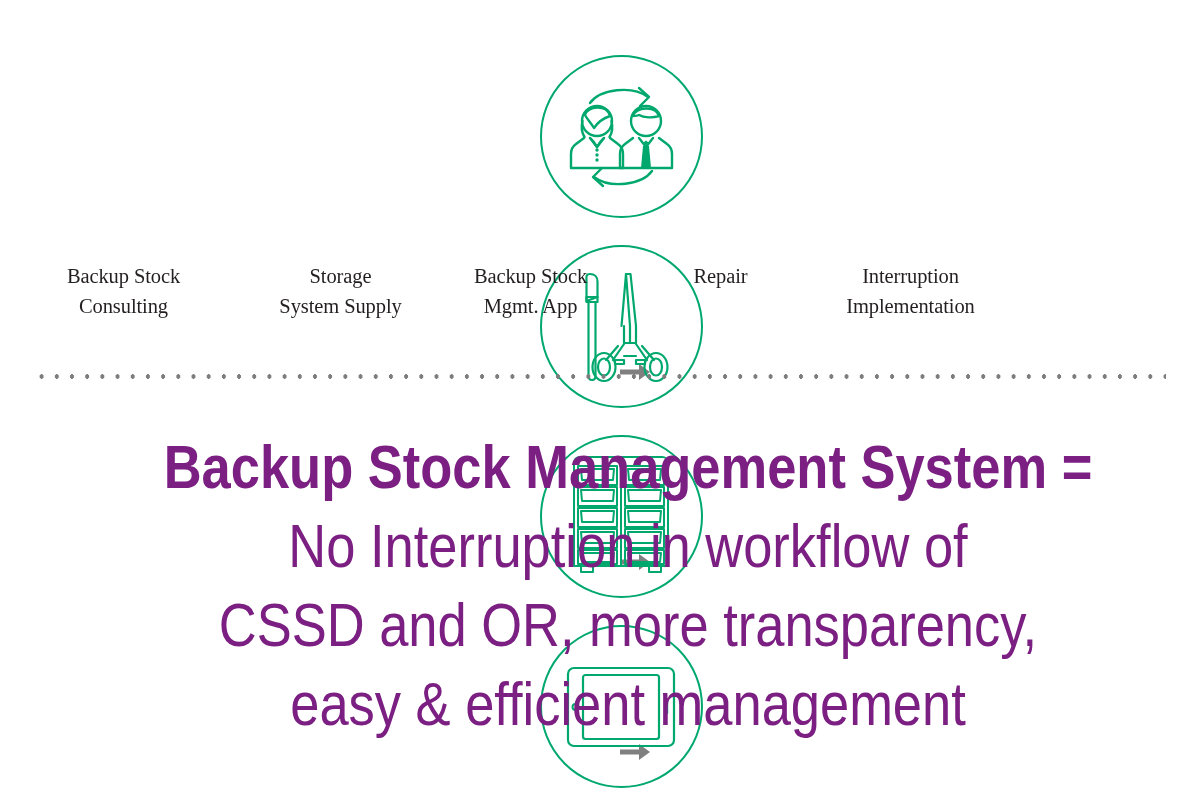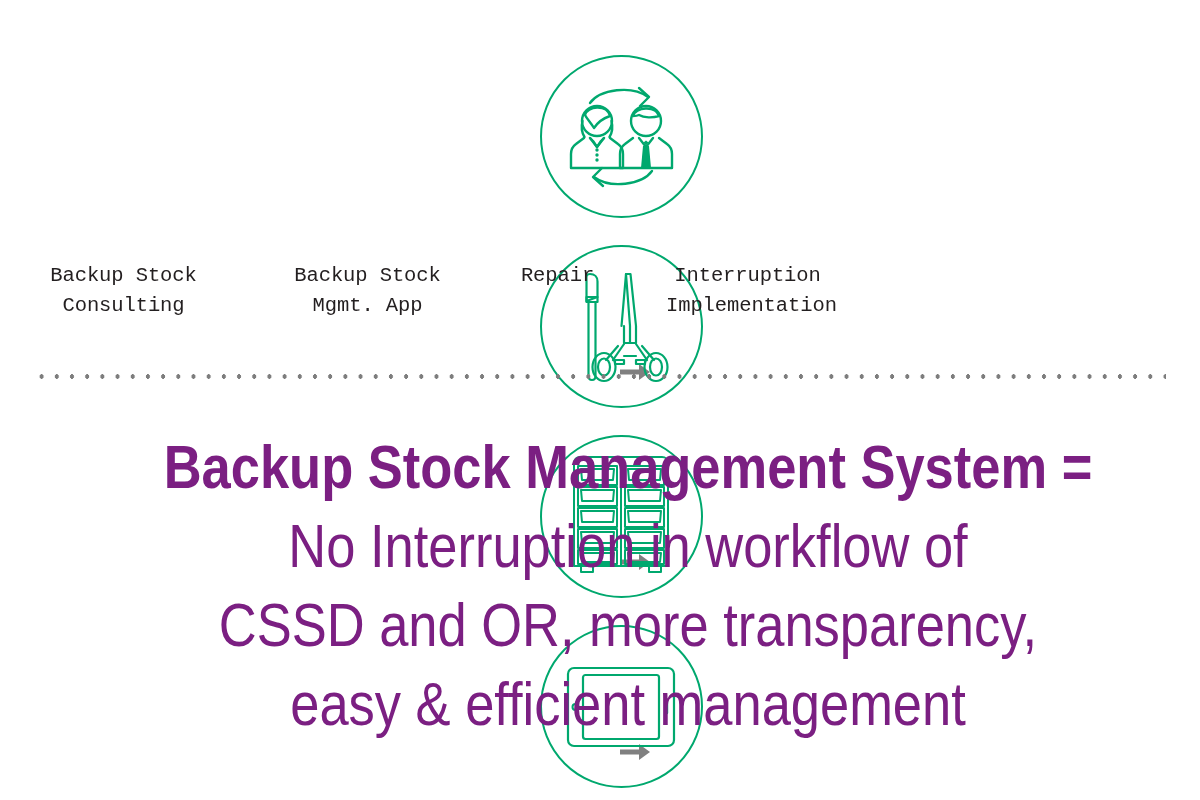--- a/index.html
+++ b/index.html
@@ -75,21 +75,21 @@
     padding-left: 42px;
     box-sizing: border-box;
   }
   .label {
     flex: 0 0 163px;
     width: 163px;
     text-align: center;
     font-size: 20.5px;
     line-height: 30px;
     color: #231f20;
-    font-family: Liberation Mono, monospace;
+    font-family: Liberation Serif, serif;
     letter-spacing: -0.1px;
     white-space: pre-line;
   }
   .label-gap { flex: 0 0 27px; }
 
   
   #divider {
     position: absolute;
     left: 34px;
     top: 374px;
@@ -317,20 +317,22 @@
     </div>
   </div>
 
 </div>
 
 <div id="labels-row">
   <div class="label">Backup Stock
 Consulting</div>
   <div class="label-gap"></div>
   <div class="label-gap"></div>
+  <div class="label">Storage
+System Supply</div>
   <div class="label-gap"></div>
   <div class="label">Backup Stock
 Mgmt. App</div>
   <div class="label-gap"></div>
   <div class="label">Repair</div>
   <div class="label-gap"></div>
   <div class="label">Interruption
 Implementation</div>
 </div>
 

